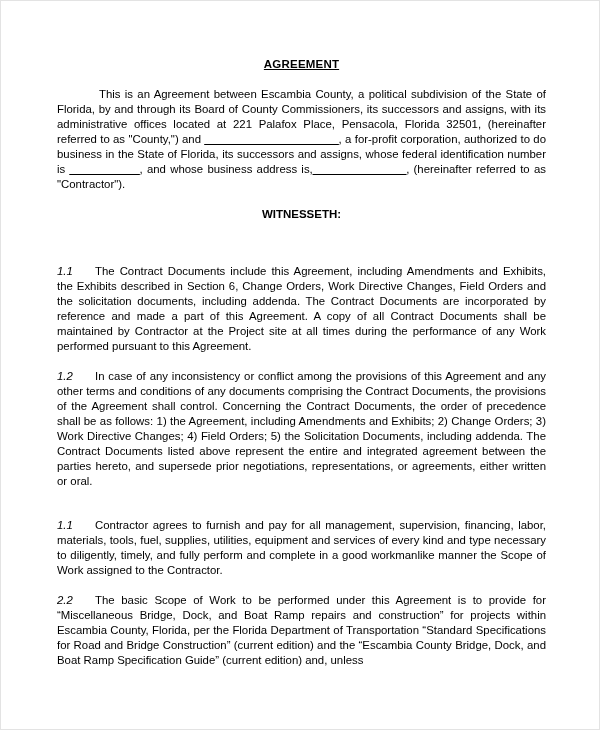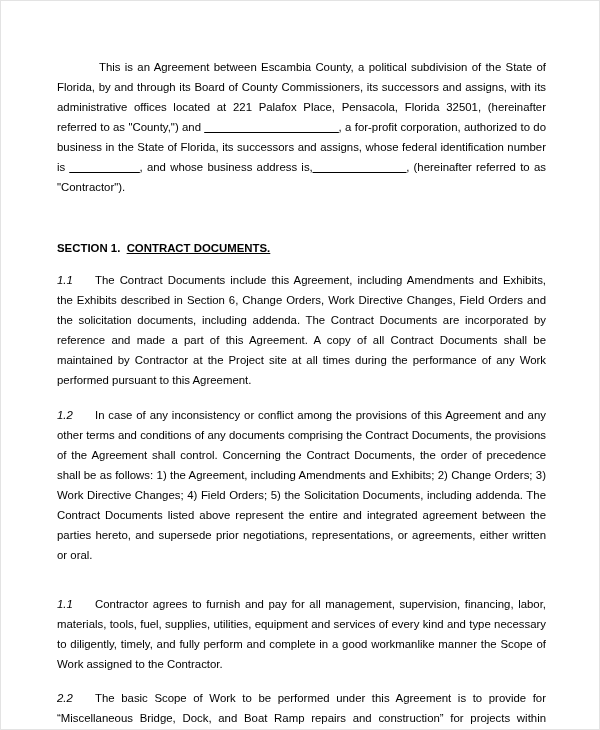--- a/index.html
+++ b/index.html
@@ -42,21 +42,21 @@
   }
   .centered-head {
     text-align: center;
     font-weight: bold;
     font-size: 11.5px;
     margin: 0;
     line-height: 14px;
   }
   p.body-text {
     font-size: 11.4px;
-    line-height: 20px;
+    line-height: 15px;
     text-align: justify;
     text-justify: inter-word;
     margin: 0;
     word-spacing: 0px;
   }
   p.body-text.indented::before {
     content: "";
     display: inline-block;
     width: 42px;
   }
@@ -80,32 +80,33 @@
     text-decoration: underline;
     letter-spacing: -0.5px;
   }
 </style>
 </head>
 <body>
 
 <div class="page">
   <div class="doc-body">
 
+    <div class="doc-title"><span class="u">AGREEMENT</span></div>
 
     <p class="body-text indented"><span>This is an Agreement between Escambia County, a political subdivision of the State of Florida, by and through its Board of County Commissioners, its successors and assigns, with its administrative offices located at 221 Palafox Place, Pensacola, Florida 32501, (hereinafter referred to as </span><span>"County,")</span><span> and </span><span class="blank-line">_______________________</span><span>, a for-profit corporation, authorized to do business in the State of Florida, its successors and assigns, whose federal identification number is </span><span class="blank-line">____________</span><span>, and whose business address is,</span><span class="blank-line">________________</span><span>, (hereinafter referred to as "Contractor").</span></p>
+
+    <div class="gap-sm"></div>
+
+    <div class="centered-head">WITNESSETH:</div>
 
     <div class="gap-sm"></div>
 
 
     <div class="gap-sm"></div>
 
-
-    <div class="gap-sm"></div>
-
-    <div class="section-head"><span>SECTION 1.</span>&nbsp; <span class="underlined">CONTRACT DOCUMENTS.</span></div>
 
     <div class="gap-sm"></div>
 
     <p class="body-text"><span class="num">1.1</span><span>The Contract Documents include this Agreement, including Amendments and Exhibits, the Exhibits described in Section 6, Change Orders, Work Directive Changes, Field Orders and the solicitation documents, including addenda. The Contract Documents are incorporated by reference and made a part of this Agreement.  A copy of all Contract Documents shall be maintained by Contractor at the Project site at all times during the performance of any Work performed pursuant to this Agreement.</span></p>
 
     <div class="gap-sm"></div>
 
     <p class="body-text"><span class="num">1.2</span><span>In case of any inconsistency or conflict among the provisions of this Agreement and any other terms and conditions of any documents comprising the Contract Documents, the provisions of the Agreement shall control. Concerning the Contract Documents, the order of precedence shall be as follows: 1) the Agreement, including Amendments and Exhibits; 2) Change Orders; 3) Work Directive Changes; 4) Field Orders; 5) the Solicitation Documents, including addenda. The Contract Documents listed above represent the entire and integrated agreement between the parties hereto, and supersede prior negotiations, representations, or agreements, either written or oral.</span></p>
 
     <div class="gap-sm"></div>

